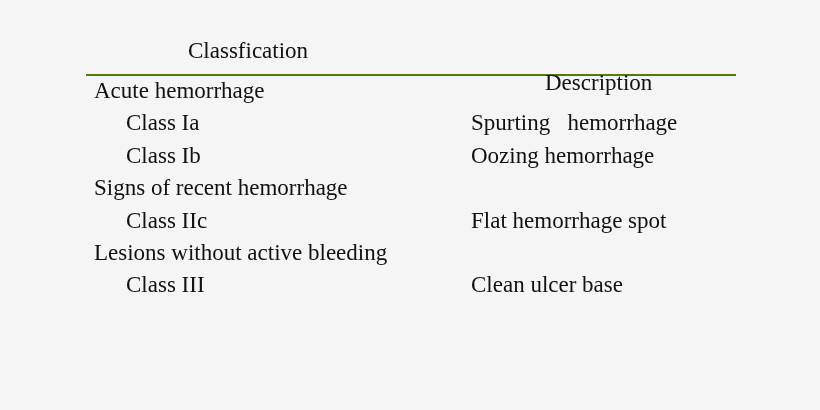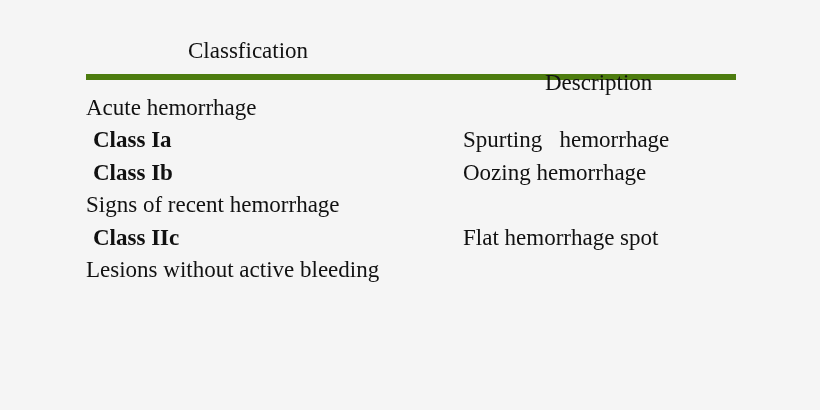--- a/index.html
+++ b/index.html
@@ -17,44 +17,44 @@
     }
     .table {
       position: absolute;
       left: 86px;
       top: 34px;
       width: 650px;
     }
     .header {
       position: relative;
       height: 40px;
-      border-bottom: 6px solid #4d7c0f;
+      border-bottom: 2px solid #4d7c0f;
     }
     .hcell {
       position: absolute;
       top: 2px;
       font-size: 23px;
       line-height: 30px;
       white-space: nowrap;
     }
     .hcell.c1 { left: 102px; }
     .hcell.c2 { left: 459px; margin-top: 32px; }
     .rows {
       position: relative;
-      padding-top: 13px;
+      margin-left: 8px;
     }
     .row {
       position: relative;
       height: 32.4px;
       font-size: 23px;
       line-height: 30px;
       white-space: nowrap;
     }
     .row .c1 { position: absolute; left: 0; }
-    .row.sub .c1 { left: 7px; font-weight: bold; }
+    .row.sub .c1 { left: 32px; }
     .row .c2 { position: absolute; left: 377px; }
   </style>
 </head>
 <body>
 
 <div class="table">
   <div class="header">
     <span class="hcell c1">Classfication</span>
     <span class="hcell c2">Description</span>
   </div>
@@ -76,14 +76,18 @@
       <span class="c2" style="white-space:pre"></span>
     </div>
     <div class="row sub">
       <span class="c1">Class IIc</span>
       <span class="c2" style="white-space:pre">Flat hemorrhage spot</span>
     </div>
     <div class="row group">
       <span class="c1">Lesions without active bleeding</span>
       <span class="c2" style="white-space:pre"></span>
     </div>
+    <div class="row sub">
+      <span class="c1">Class III</span>
+      <span class="c2" style="white-space:pre">Clean ulcer base</span>
+    </div>
   </div>
 </div>
 
 </body></html>

